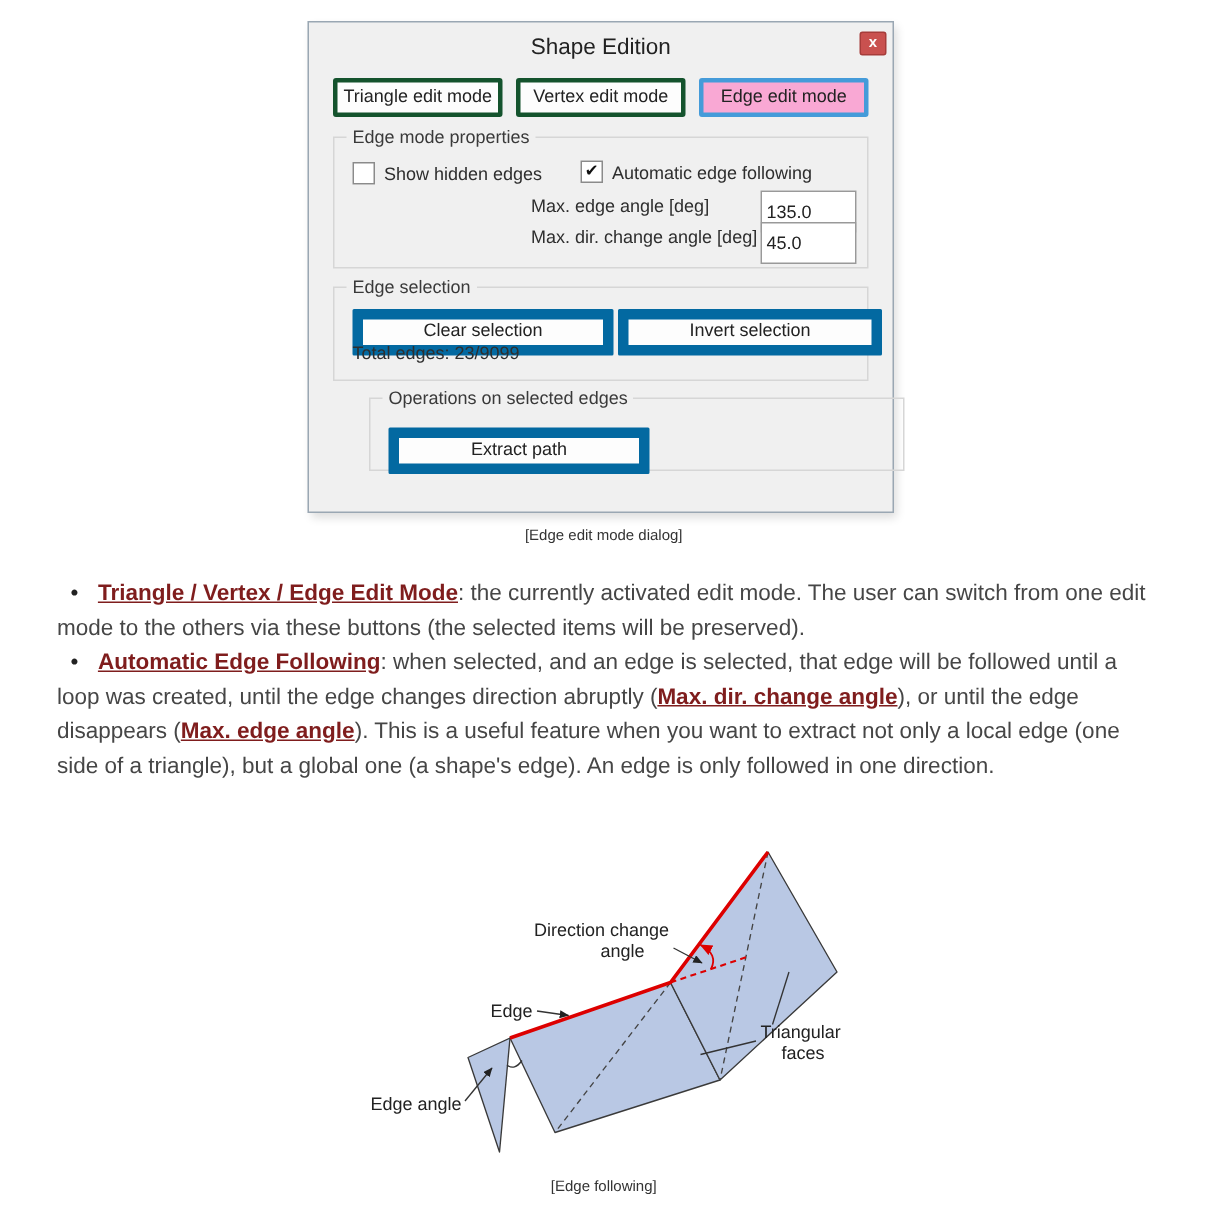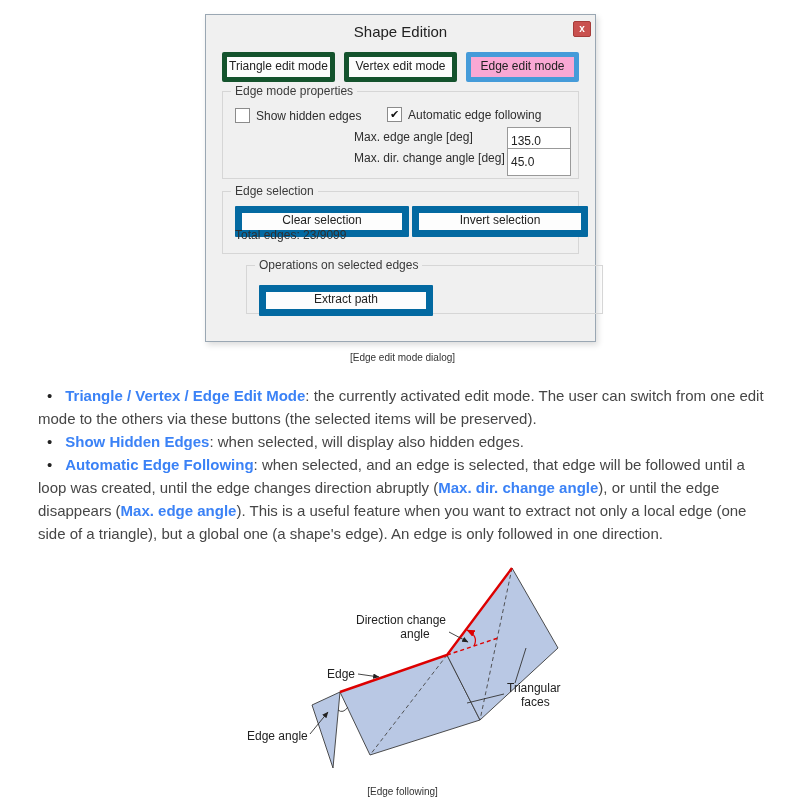--- a/index.html
+++ b/index.html
@@ -9,21 +9,21 @@
   
   .dialog{position:absolute;left:205px;top:14px;width:389px;height:326px;
           background:#f0f0f0;border:1px solid #9aa7b3;box-shadow:2px 3px 6px rgba(0,0,0,.14);}
   .titlebar{position:absolute;left:0;top:0;width:100%;height:30px;}
   .dlg-title{position:absolute;left:0;top:8px;width:100%;text-align:center;
              font-size:15px;color:#222;}
   .close-btn{position:absolute;top:6px;right:4px;width:16px;height:14px;background:#c9514f;
              border:1px solid #a63c3a;border-radius:2px;color:#fff;font-size:10px;font-weight:bold;
              line-height:13px;text-align:center;cursor:pointer;}
   .mode-row{position:absolute;left:16px;top:37px;width:357px;display:flex;gap:9px;}
-  .mode-btn{flex:1;height:20px;background:#fdfdfd;border:5px solid #14532d;border-radius:2px;
+  .mode-btn{flex:1;height:20px;background:#fdfdfd;border:3px solid #14532d;border-radius:2px;
             font-size:12px;color:#222;text-align:center;line-height:18px;cursor:pointer;}
   .mode-btn.active{background:#f9a8d4;border-color:#459bd9;}
 
   .group{position:absolute;left:16px;width:355px;border:1px solid #d6d6d6;}
   .group-title{position:absolute;top:-8px;left:8px;background:#f0f0f0;padding:0 4px;
                font-size:12px;color:#3a3a3a;}
   .g1{top:76px;height:86px;}
   .g2{top:176px;height:61px;}
   .g3{top:250px;height:47px;margin-left:24px;}
 
@@ -42,21 +42,21 @@
 
   
   .caption{position:absolute;left:0;width:100%;text-align:center;font-size:10px;color:#333;}
   .cap1{top:352px;}
   .cap2{top:786px;}
 
   
   .doc{position:absolute;left:38px;top:384px;width:734px;font-size:15px;line-height:23px;color:#464646;}
   .bullet{text-indent:9px;margin:0;}
   .bdot{margin-right:13px;color:#222;}
-  .doc b{color:#3b82f6;}
+  .doc b{color:#7f1d1d;text-decoration:underline;}
 
   
   .diagram{position:absolute;left:215px;top:556px;}
   .diagram text{font-family:"Liberation Sans",sans-serif;font-size:12px;fill:#222;}
   .leader{stroke:#333;stroke-width:0.9;}
   .dash{stroke:#444;stroke-width:0.9;stroke-dasharray:4 3;}
 </style>
 </head>
 <body>
 
@@ -107,23 +107,20 @@
     </div>
   </div>
 
   <div class="caption cap1">[Edge edit mode dialog]</div>
 
   <div class="doc">
     <div class="bullet">
       <span class="bdot">•</span><b>Triangle / Vertex / Edge Edit Mode</b><span>: the currently activated edit mode. The user can switch from one edit mode to the others via these buttons (the selected items will be preserved).</span>
     </div>
     <div class="bullet">
-      <span class="bdot">•</span><b>Show Hidden Edges</b><span>: when selected, will display also hidden edges.</span>
-    </div>
-    <div class="bullet">
       <span class="bdot">•</span><b>Automatic Edge Following</b><span>: when selected, and an edge is selected, that edge will be followed until a loop was created, until the edge changes direction abruptly (</span><b>Max. dir. change angle</b><span>), or until the edge disappears (</span><b>Max. edge angle</b><span>). This is a useful feature when you want to extract not only a local edge (one side of a triangle), but a global one (a shape's edge). An edge is only followed in one direction.</span>
     </div>
   </div>
 
   <svg class="diagram" width="380" height="228" viewBox="0 0 380 228">
     <defs>
       <marker id="arr" markerWidth="9" markerHeight="8" refX="6.5" refY="3" orient="auto">
         <path d="M0,0 L7,3 L0,6 z" fill="#222"></path>
       </marker>
       <marker id="arrR" markerWidth="9" markerHeight="8" refX="6.5" refY="3" orient="auto">

